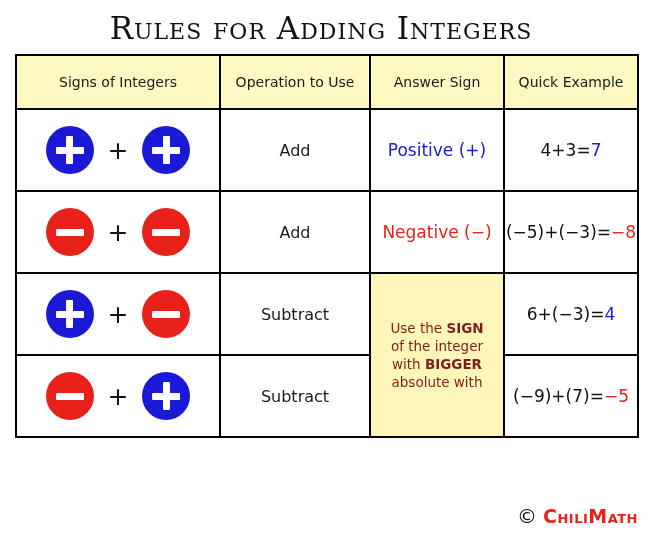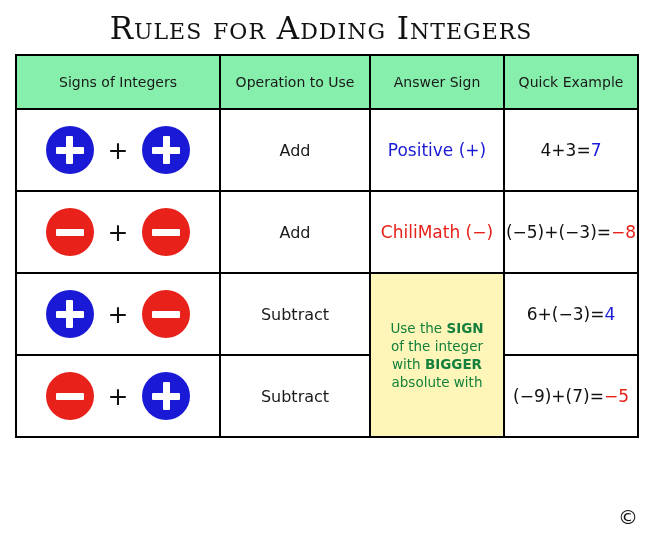--- a/index.html
+++ b/index.html
@@ -33,21 +33,21 @@
     table-layout: fixed;
   }
   table.rules td, table.rules th {
     border: 2px solid #000000;
     padding: 0;
     text-align: center;
     vertical-align: middle;
   }
 
   thead th {
-    background: #86efac;
+    background: #fef9c3;
     font-weight: normal;
     font-family: "DejaVu Sans", sans-serif;
     font-size: 14px;
     color: #1a1a1a;
     height: 52px;
     padding: 4px 2px;
   }
 
   col.c1 { width: 204px; }
   col.c2 { width: 150px; }
@@ -112,21 +112,21 @@
     white-space: nowrap;
     border-radius: 22px;
   }
   .example-cell .ans-pos { color: #1a1ad6; }
   .example-cell .ans-neg { color: #e8211a; }
 
   .note-cell {
     background: #fdf6b8;
     font-size: 13.5px;
     line-height: 1.35;
-    color: #15803d;
+    color: #7f1d1d;
     padding: 6px 8px;
   }
   .note-cell b { font-weight: bold; }
 
   #footer {
     position: absolute;
     right: 16px;
     bottom: 6px;
     display: flex;
     align-items: center;
@@ -198,21 +198,21 @@
             <span class="bar-h"></span>
           </span>
           <span class="plus-op">+</span>
           <span class="coin neg">
             <span class="bar-h"></span>
           </span>
         </div>
       </td>
       <td class="op-cell">Add</td>
       <td>
-        <span class="answer-sign negative">ChiliMath (−)</span>
+        <span class="answer-sign negative">Negative (−)</span>
       </td>
       <td class="example-cell">
         <span>(−5)+(−3)=</span><span class="ans-neg">−8</span>
       </td>
     </tr>
 
     <tr>
       <td class="signs-cell">
         <div class="signs-inner">
           <span class="coin pos">
@@ -254,13 +254,14 @@
       <td class="example-cell">
         <span>(−9)+(7)=</span><span class="ans-neg">−5</span>
       </td>
     </tr>
 
   </tbody>
 </table>
 
 <div id="footer">
   <span class="copy">©</span>
+  <span class="brand">ChiliMath</span>
 </div>
 
 </body></html>

